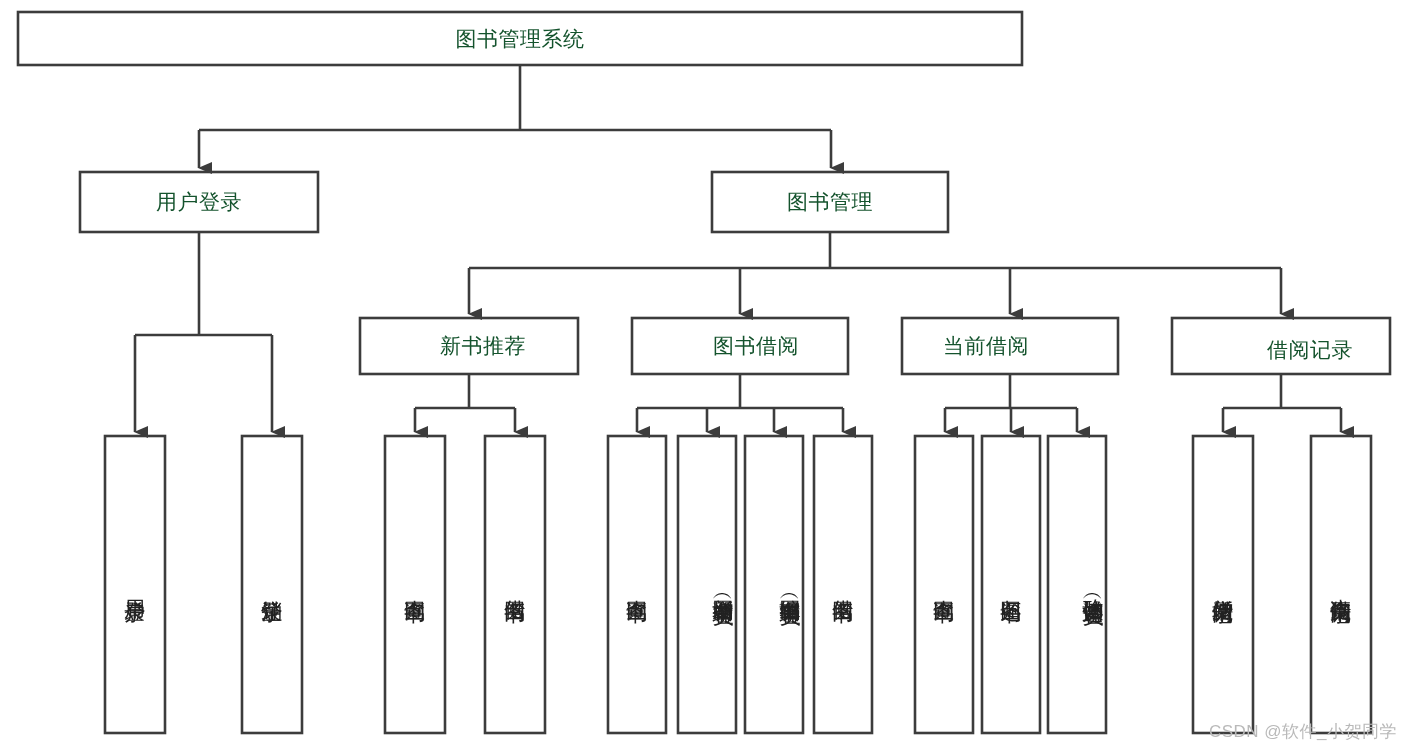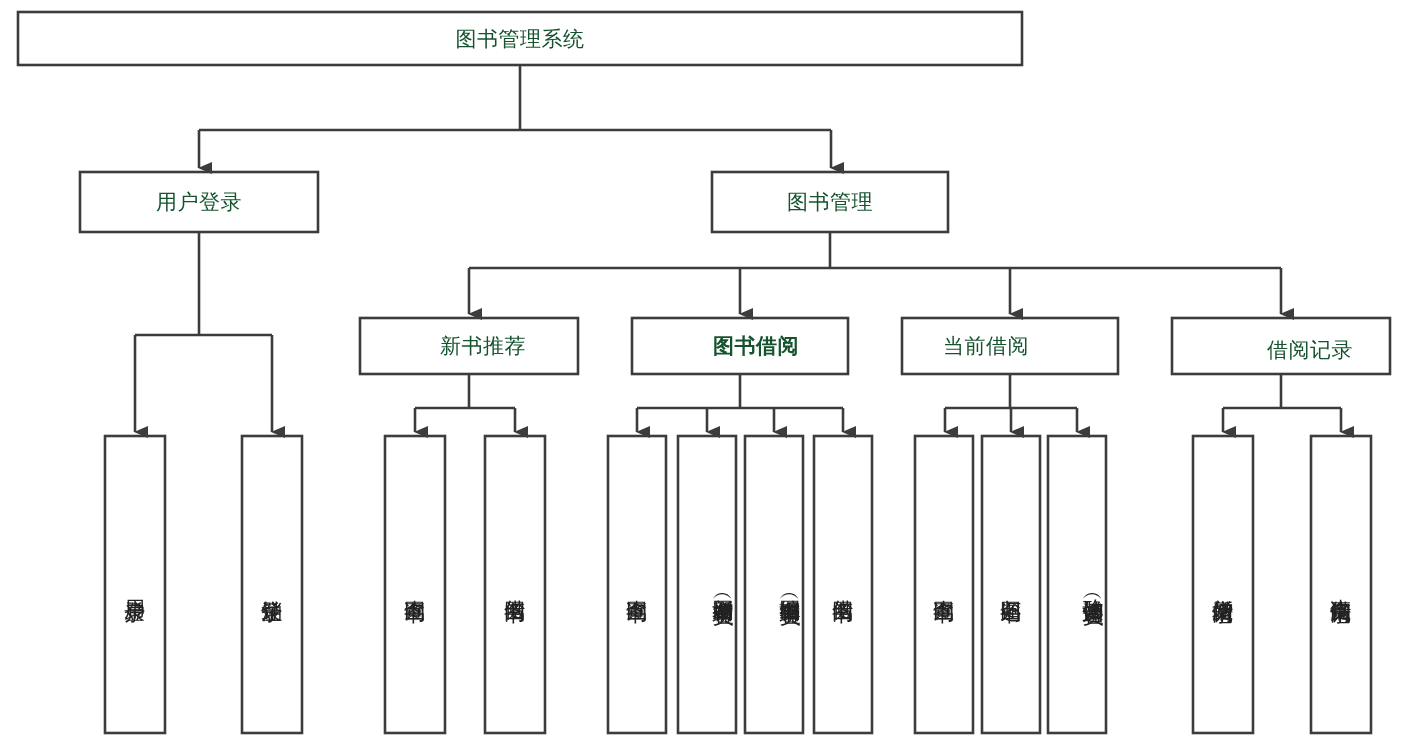--- a/index.html
+++ b/index.html
@@ -158,35 +158,36 @@
     <path class="connector" marker-end="url(#arrow)" d="M 1223 408 L 1223 432"></path>
     <path class="connector" marker-end="url(#arrow)" d="M 1341 408 L 1341 432"></path>
   </svg>
 
   <div class="node-label-h" style="left:18px; top:12px; width:1004px; height:53px;">图书管理系统</div>
 
   <div class="node-label-h" style="left:80px; top:172px; width:238px; height:60px;">用户登录</div>
   <div class="node-label-h" style="left:712px; top:172px; width:236px; height:60px;">图书管理</div>
 
   <div class="node-label-h" style="left:360px; top:318px; width:246px; height:56px;">新书推荐</div>
-  <div class="node-label-h" style="left:632px; top:318px; width:248px; height:56px;font-weight:bold;">图书借阅</div>
+  <div class="node-label-h" style="left:632px; top:318px; width:248px; height:56px;">图书借阅</div>
   <div class="node-label-h" style="left:878px; top:318px; width:216px; height:56px;">当前借阅</div>
   <div class="node-label-h" style="left:1172px; top:318px; width:218px; height:64px;padding-left:29px;">借阅记录</div>
 
   <div class="node-label-v center-v" style="left:105px; top:446px; width:60px; height:277px;">用户登录</div>
   <div class="node-label-v center-v" style="left:242px; top:446px; width:60px; height:277px;">注销登录</div>
   <div class="node-label-v center-v" style="left:385px; top:446px; width:60px; height:277px;">查询图书</div>
   <div class="node-label-v center-v" style="left:485px; top:446px; width:60px; height:277px;">借阅图书</div>
 
   <div class="node-label-v center-v" style="left:608px; top:446px; width:58px; height:277px;">查询图书</div>
   <div class="node-label-v" style="left:678px; top:444px; width:58px; height:285px;">新增图书（管理员）</div>
   <div class="node-label-v" style="left:745px; top:444px; width:58px; height:285px;">编辑图书（管理员）</div>
   <div class="node-label-v center-v" style="left:814px; top:446px; width:58px; height:277px;">借阅图书</div>
 
   <div class="node-label-v center-v" style="left:915px; top:446px; width:58px; height:277px;">查询图书</div>
   <div class="node-label-v center-v" style="left:982px; top:446px; width:58px; height:277px;">归还图书</div>
   <div class="node-label-v" style="left:1048px; top:444px; width:58px; height:285px;">确认归还（管理员）</div>
 
   <div class="node-label-v center-v" style="left:1193px; top:446px; width:60px; height:277px;">新增借阅记录</div>
   <div class="node-label-v center-v" style="left:1311px; top:446px; width:60px; height:277px;">查询借阅记录</div>
 
+  <div class="watermark">CSDN @软件_小贺同学</div>
 
 </div>
 
 </body></html>

